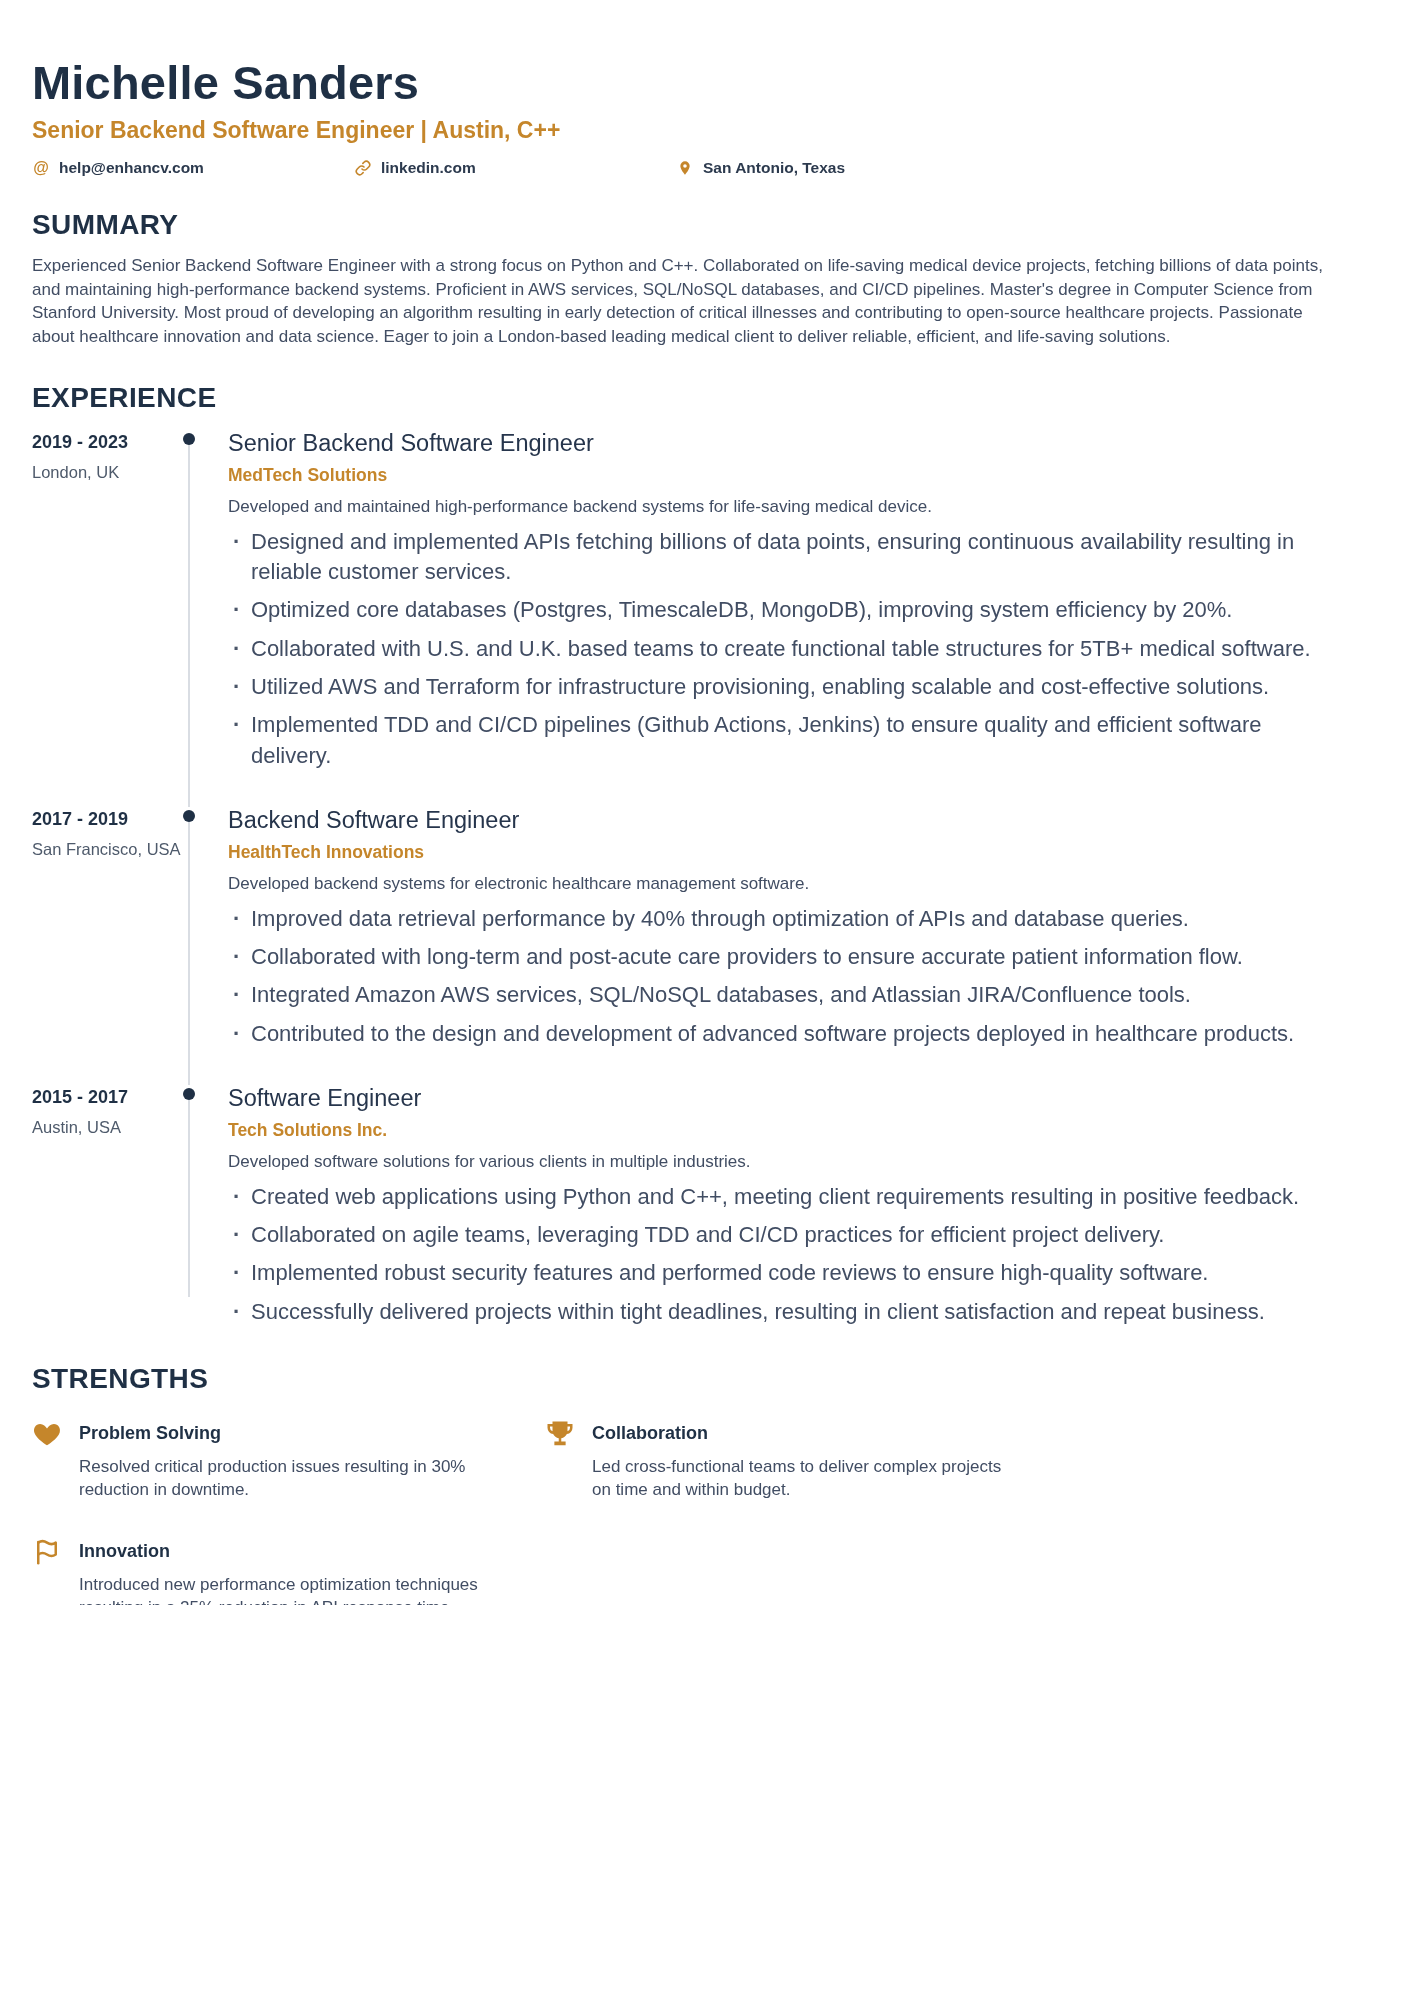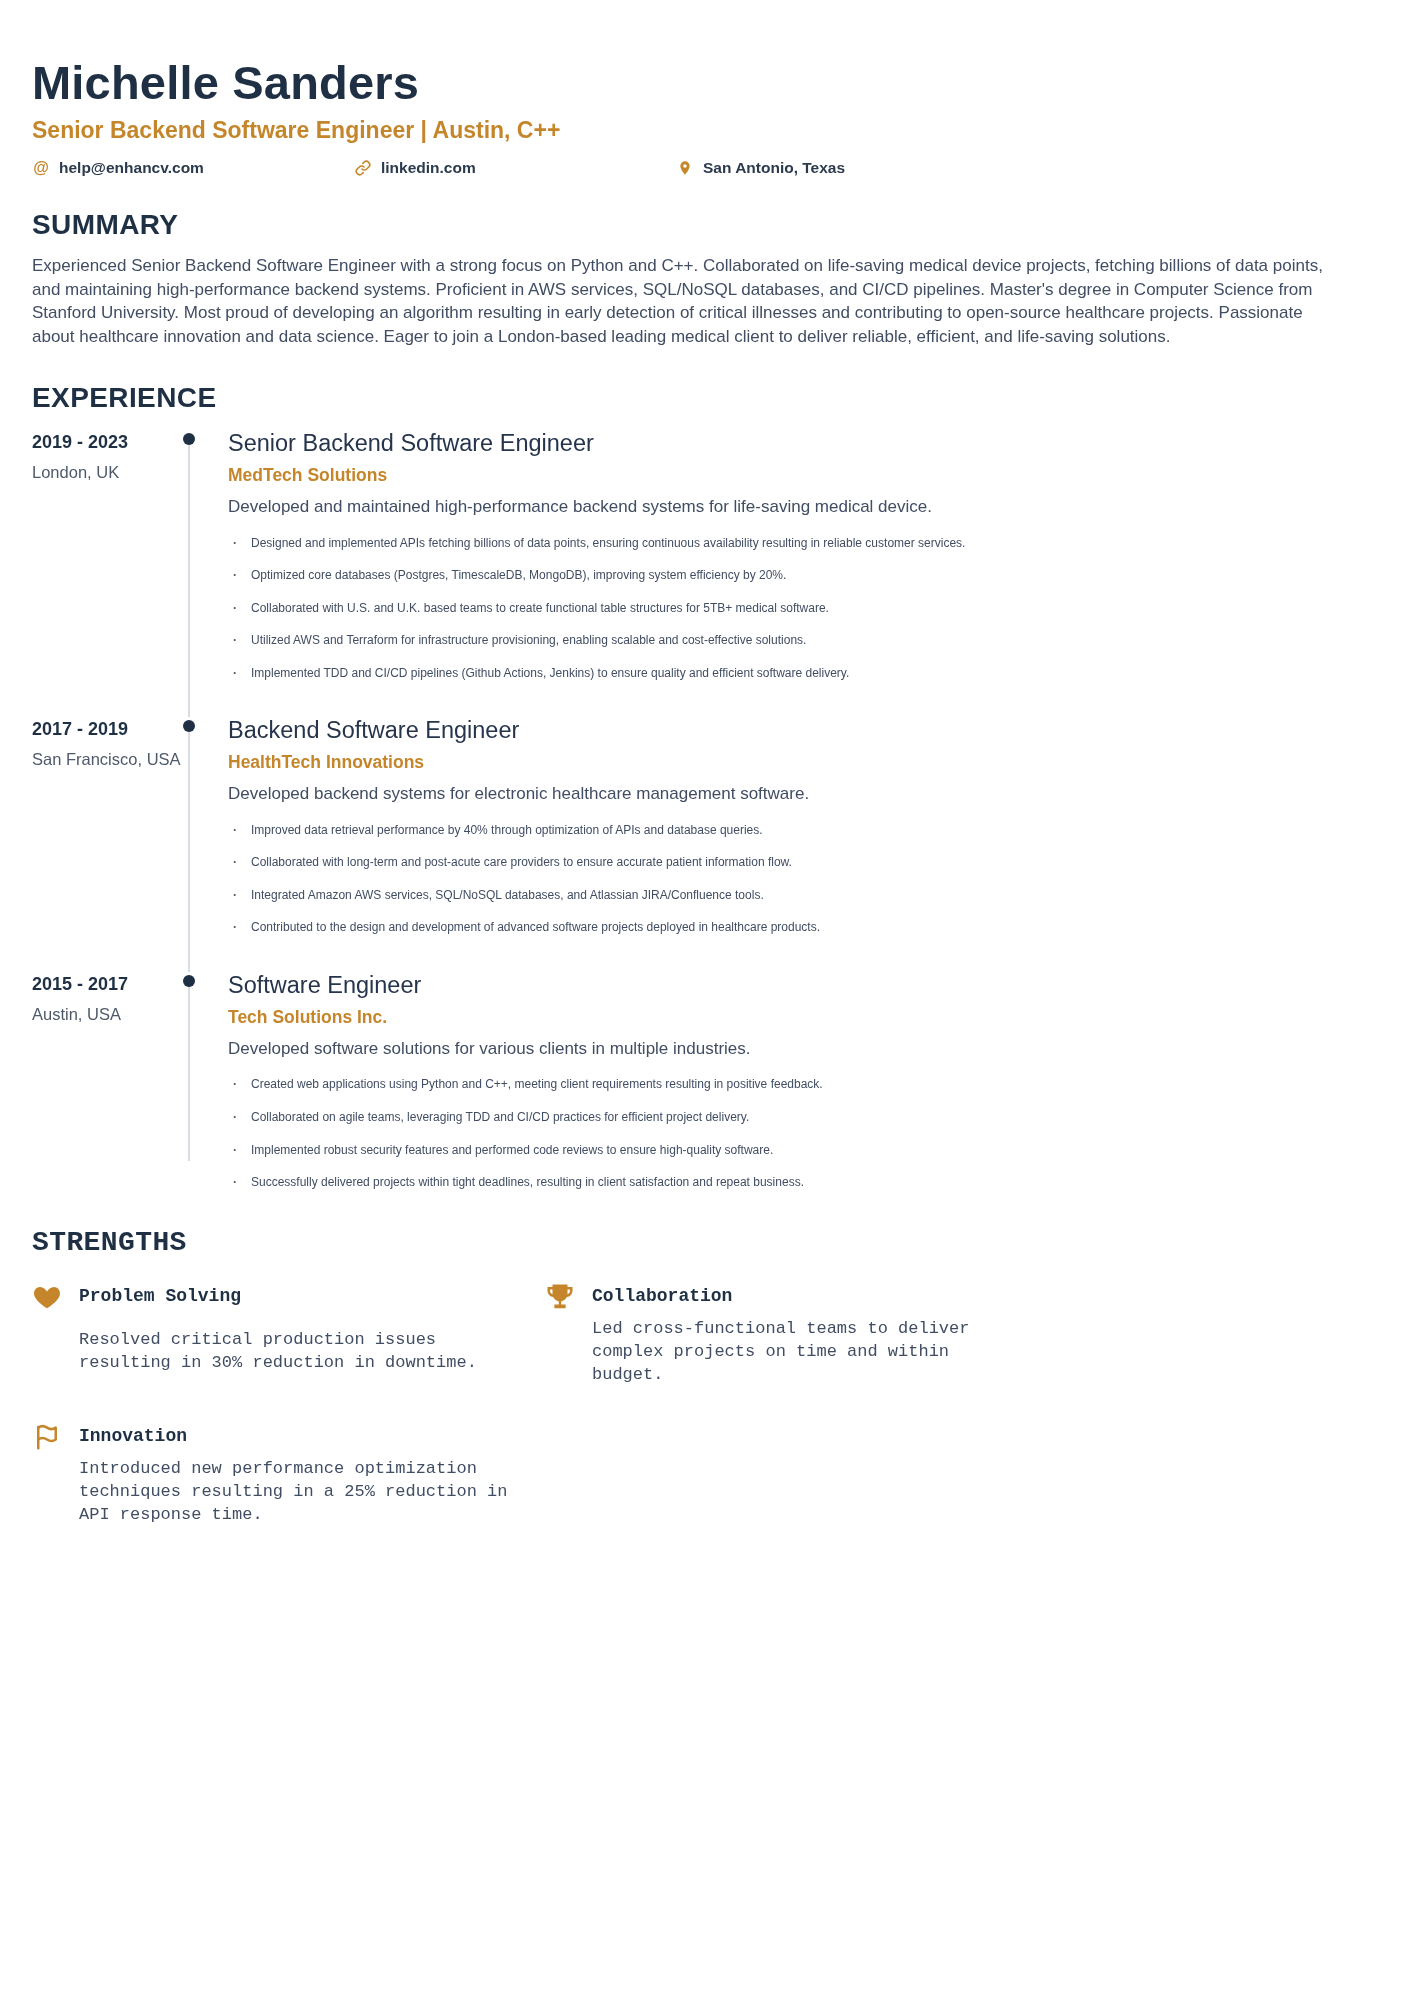--- a/index.html
+++ b/index.html
@@ -127,36 +127,36 @@
     line-height: 1.38;
     color: var(--body, #414d63);
   }
   .job-bullets {
     list-style: none;
     margin-top: 3px;
   }
   .job-bullets li {
     position: relative;
     padding-left: 23px;
-    margin-top: 16px;
-    font-size: 12px;
+    margin-top: 8px;
+    font-size: 22px;
     line-height: 1.38;
     color: var(--body, #414d63);
   }
   .job-bullets li::before {
     content: "\00B7";
     position: absolute;
     left: 5px;
     top: 0;
     font-weight: 700;
     color: #4a5568;
   }
 
   
-  .strengths { margin-top: 16px; font-family: Liberation Mono, monospace; }
+  .strengths { margin-top: 16px; }
   .str-grid {
     margin-top: 24px;
     width: 990px;
     display: grid;
     grid-template-columns: 1fr 1fr;
     column-gap: 40px;
     row-gap: 34px;
     gap: 36px;
   }
   .str-item {

